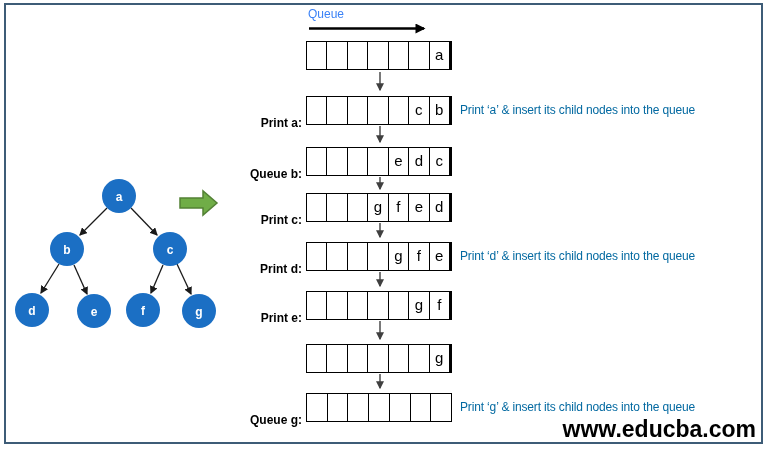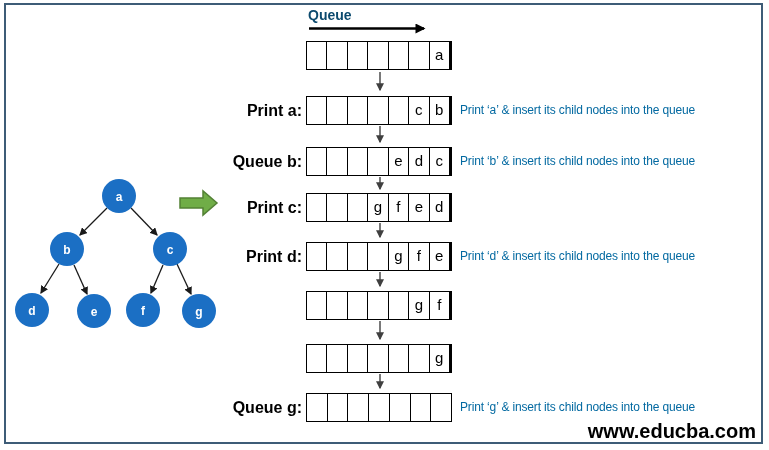--- a/index.html
+++ b/index.html
@@ -7,46 +7,46 @@
   #canvas {
     position: relative; width: 769px; height: 450px; background: #fff;
     font-family: "Liberation Sans", sans-serif; overflow: hidden; color: #000;
   }
   .frame {
     position: absolute; left: 4px; top: 3px; width: 759px; height: 441px;
     border: 2px solid #3e5c77; pointer-events: none;
   }
   .queue-title {
     position: absolute; left: 308px; top: 7px;
-    font-size: 14px; font-weight: bold; color: #0c4a6e;
+    font-size: 12px; font-weight: normal; color: #3b82f6;
   }
   .qrow { position: absolute; left: 0; width: 769px; height: 29px; }
   .qlabel {
-    position: absolute; left: 225px; width: 77px; top: 0; height: 29px;
-    text-align: right; font-size: 16px; font-weight: bold; line-height: 29px;
+    position: absolute; left: 225px; width: 77px; top: 13px; height: 29px;
+    text-align: right; font-size: 12px; font-weight: bold; line-height: 29px;
     white-space: nowrap;
   }
   .qbox {
     position: absolute; left: 306px; top: 0; width: 146px; height: 29px;
     border: 1px solid #000; border-right: 3px solid #000;
     display: flex; background: #fff;
   }
   .qbox.thin { border-right: 1px solid #000; }
   .qcell {
     flex: 1 1 0; border-right: 1px solid #000;
     font-size: 15px; line-height: 26px; text-align: center; color: #000;
   }
   .qcell:last-child { border-right: none; }
   .qdesc {
     position: absolute; left: 460px; top: 0; height: 29px; line-height: 29px;
     font-size: 12px; letter-spacing: -0.15px; white-space: nowrap; color: #0369a1;
   }
   .watermark {
     position: absolute; right: 13px; bottom: 7px;
-    font-size: 20px; font-weight: bold; color: #000;
+    font-size: 23px; font-weight: bold; color: #000;
   }
   svg.tree { position: absolute; left: 10px; top: 164px; }
   svg.overlay { position: absolute; left: 0; top: 0; pointer-events: none; }
   .tree text {
     fill: #fff; font-weight: bold; font-size: 12px;
     font-family: "Liberation Sans", sans-serif; text-anchor: middle;
   }
   .tree line { stroke: #1a1a1a; stroke-width: 1.3; }
   .qheader-arrow { stroke: #000; stroke-width: 2.4; }
   .down-arrow { stroke: #3f3f3f; stroke-width: 1.4; }
@@ -122,21 +122,20 @@
     <div class="qlabel">Queue b:</div>
     <div class="qbox">
       <span class="qcell"></span>
       <span class="qcell"></span>
       <span class="qcell"></span>
       <span class="qcell"></span>
       <span class="qcell">e</span>
       <span class="qcell">d</span>
       <span class="qcell">c</span>
     </div>
-    <div class="qdesc">Print ‘b’ &amp; insert its child nodes into the queue</div>
   </div>
 
   <div class="qrow" style="top:193px">
     <div class="qlabel">Print c:</div>
     <div class="qbox">
       <span class="qcell"></span>
       <span class="qcell"></span>
       <span class="qcell"></span>
       <span class="qcell">g</span>
       <span class="qcell">f</span>
@@ -153,20 +152,21 @@
       <span class="qcell"></span>
       <span class="qcell"></span>
       <span class="qcell">g</span>
       <span class="qcell">f</span>
       <span class="qcell">e</span>
     </div>
     <div class="qdesc">Print ‘d’ &amp; insert its child nodes into the queue</div>
   </div>
 
   <div class="qrow" style="top:291px">
+    <div class="qlabel">Print e:</div>
     <div class="qbox">
       <span class="qcell"></span>
       <span class="qcell"></span>
       <span class="qcell"></span>
       <span class="qcell"></span>
       <span class="qcell"></span>
       <span class="qcell">g</span>
       <span class="qcell">f</span>
     </div>
   </div>

